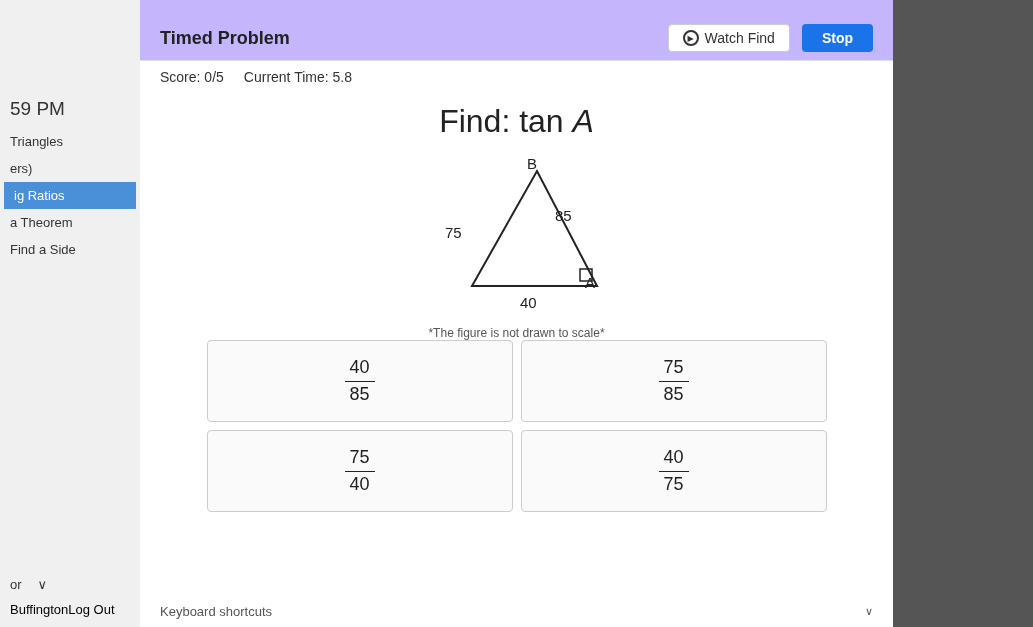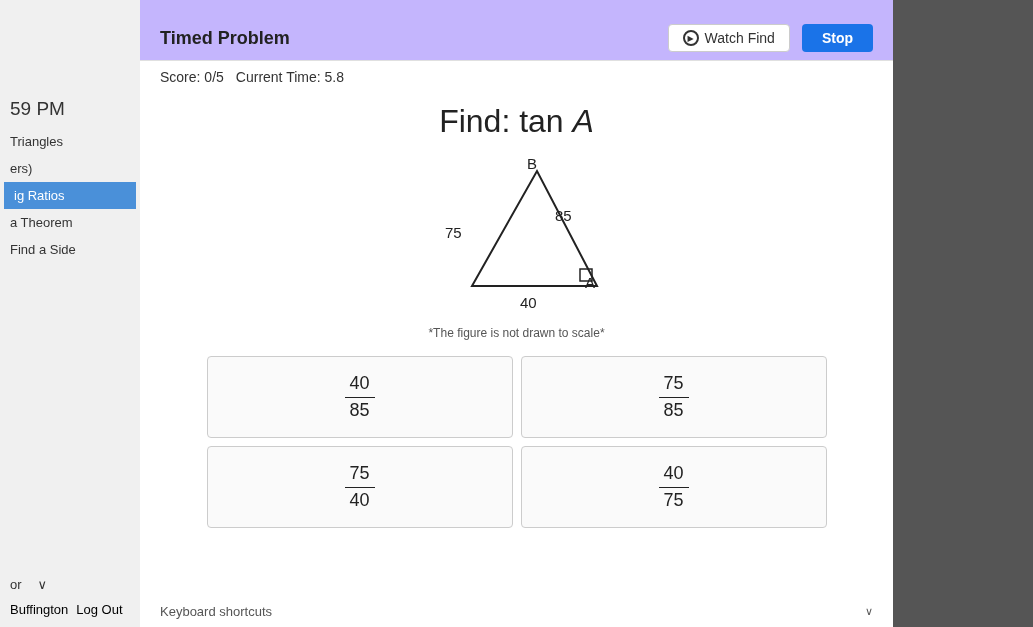--- a/index.html
+++ b/index.html
@@ -108,21 +108,21 @@
       border-radius: 4px;
       font-size: 14px;
       font-weight: bold;
       cursor: pointer;
     }
 
     
     .scorebar {
       display: flex;
       align-items: center;
-      gap: 12px;
+      gap: 20px;
       padding: 8px 20px;
       font-size: 14px;
       color: #333;
     }
 
     
     .problem-area {
       flex: 1;
       display: flex;
       flex-direction: column;
@@ -145,21 +145,21 @@
 
     
     .triangle-container {
       margin-bottom: 6px;
     }
 
     .figure-note {
       font-size: 12px;
       color: #555;
       text-align: left;
-      margin-bottom: 16px;
+      margin-bottom: 0;
     }
 
     
     .answer-section {
       width: 100%;
       max-width: 620px;
       padding-bottom: 10px;
     }
     .answer-label {
       font-size: 16px;
@@ -248,21 +248,21 @@
     <span>a Theorem</span>
   </div>
   <div class="sidebar-item">
     <span>Find a Side</span>
   </div>
 
   <div class="sidebar-bottom">
     <span>or</span>
     <span style="cursor:pointer;">∨</span>
   </div>
-  <div style="padding: 0 10px 10px 10px; font-size:13px; display:flex; gap:8px;text-align:right;">
+  <div style="padding: 0 10px 10px 10px; font-size:13px; display:flex; text-align:right;">
     <a>Buffington</a>
     <a>Log Out</a>
   </div>
 </div>
 
 <div class="main">
 
   <div class="topbar">
     <div class="topbar-title">Timed Problem</div>
     <div class="topbar-right">

